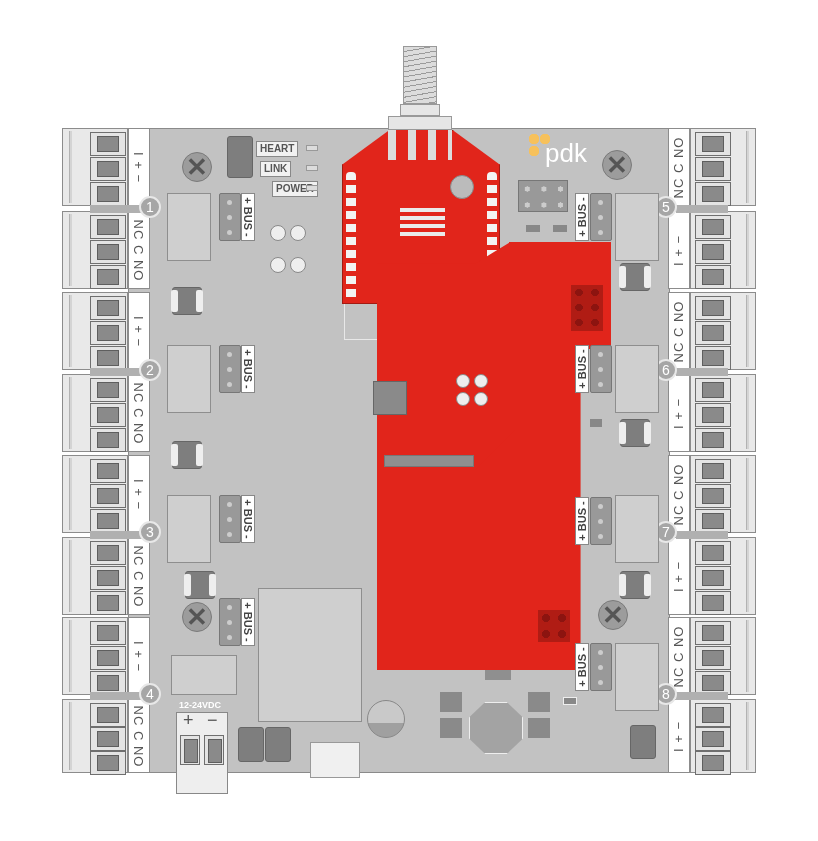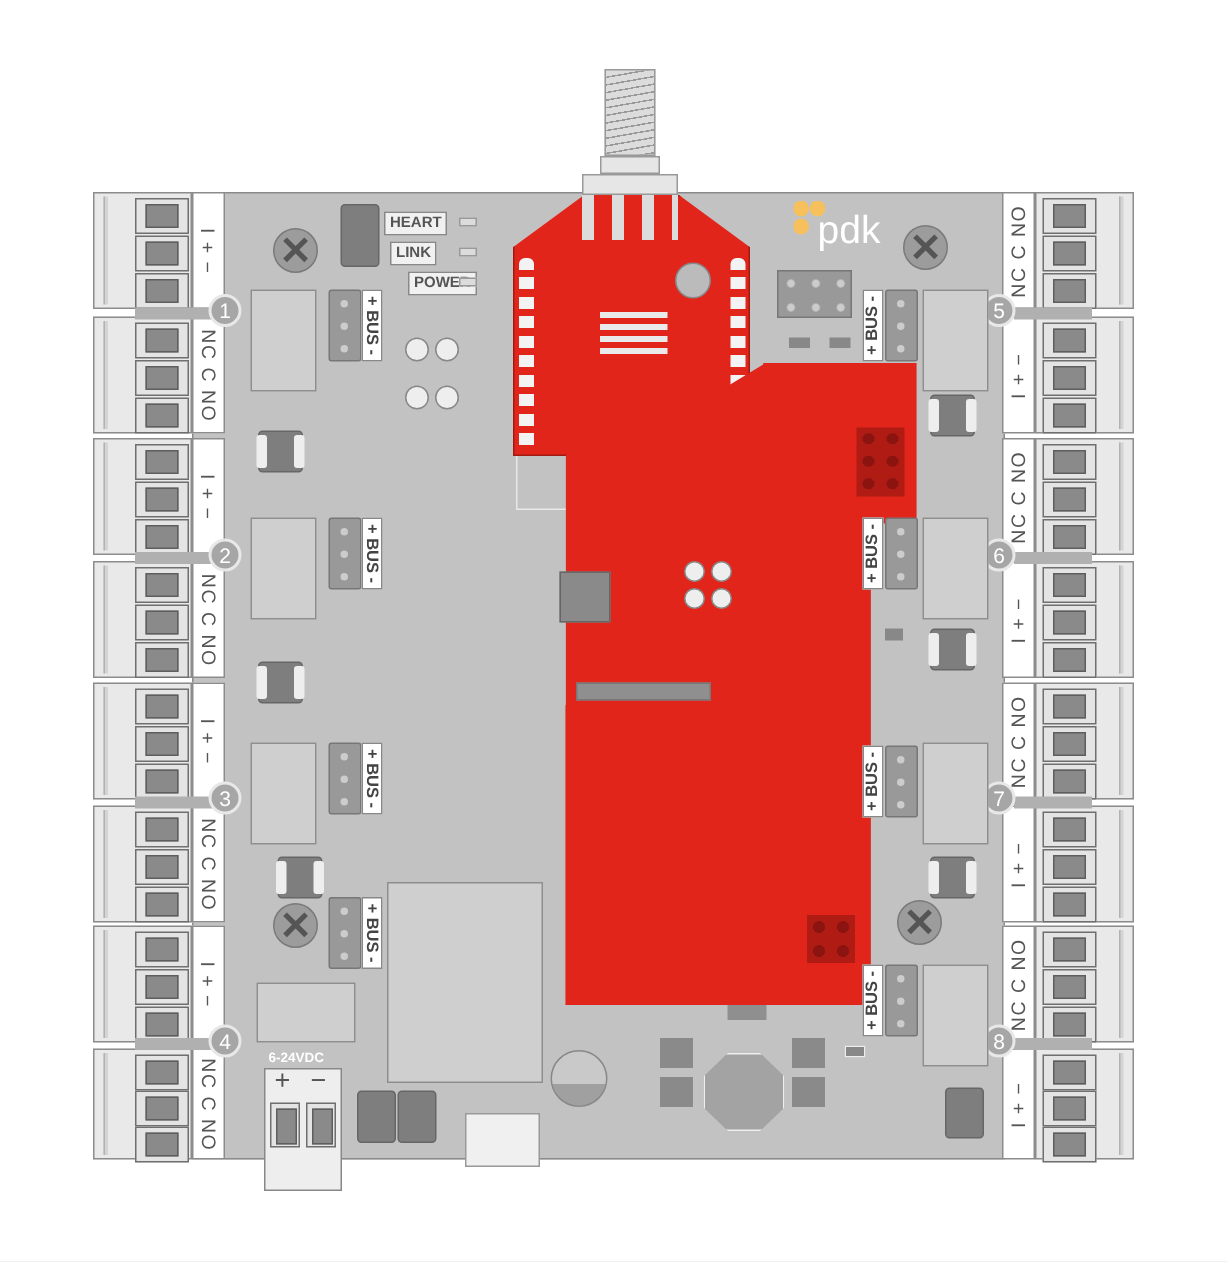--- a/index.html
+++ b/index.html
@@ -89,21 +89,21 @@
   <div class="abs screw" style="left:602px;top:150px;">✕</div>
   <div class="abs screw" style="left:182px;top:602px;">✕</div>
   <div class="abs screw" style="left:598px;top:600px;">✕</div>
 
   <div class="abs" style="left:518px;top:180px;width:50px;height:32px;background:#999;border:1px solid #777;background-image:radial-gradient(#ccc 22%,transparent 24%);background-size:16.6px 16px;"></div>
   <div class="abs" style="left:526px;top:225px;width:14px;height:7px;background:#888;"></div>
   <div class="abs" style="left:553px;top:225px;width:14px;height:7px;background:#888;"></div>
 
   <div class="abs" style="left:258px;top:588px;width:104px;height:134px;background:#cfcfcf;border:1px solid #8e8e8e;"></div>
   <div class="abs" style="left:171px;top:655px;width:66px;height:40px;background:#cfcfcf;border:1px solid #8e8e8e;"></div>
-  <div class="abs" style="left:179px;top:700px;font-size:9px;font-weight:bold;color:#fff;">6-24VDC</div>
+  <div class="abs" style="left:179px;top:700px;font-size:9px;font-weight:bold;color:#fff;">12-24VDC</div>
   <div class="abs" style="left:176px;top:712px;width:52px;height:82px;background:#eee;border:1px solid #888;"></div>
   <div class="abs" style="left:183px;top:710px;font-size:18px;color:#555;">+</div>
   <div class="abs" style="left:207px;top:710px;font-size:18px;color:#555;">−</div>
   <div class="abs slot" style="left:180px;top:735px;width:20px;height:30px;">
       <div class="hole" style="left:3px;top:3px;width:12px;height:22px;"></div>
     </div>
   <div class="abs slot" style="left:204px;top:735px;width:20px;height:30px;">
       <div class="hole" style="left:3px;top:3px;width:12px;height:22px;"></div>
     </div>
   <div class="abs capv" style="left:238px;top:727px;height:35px;"></div>

